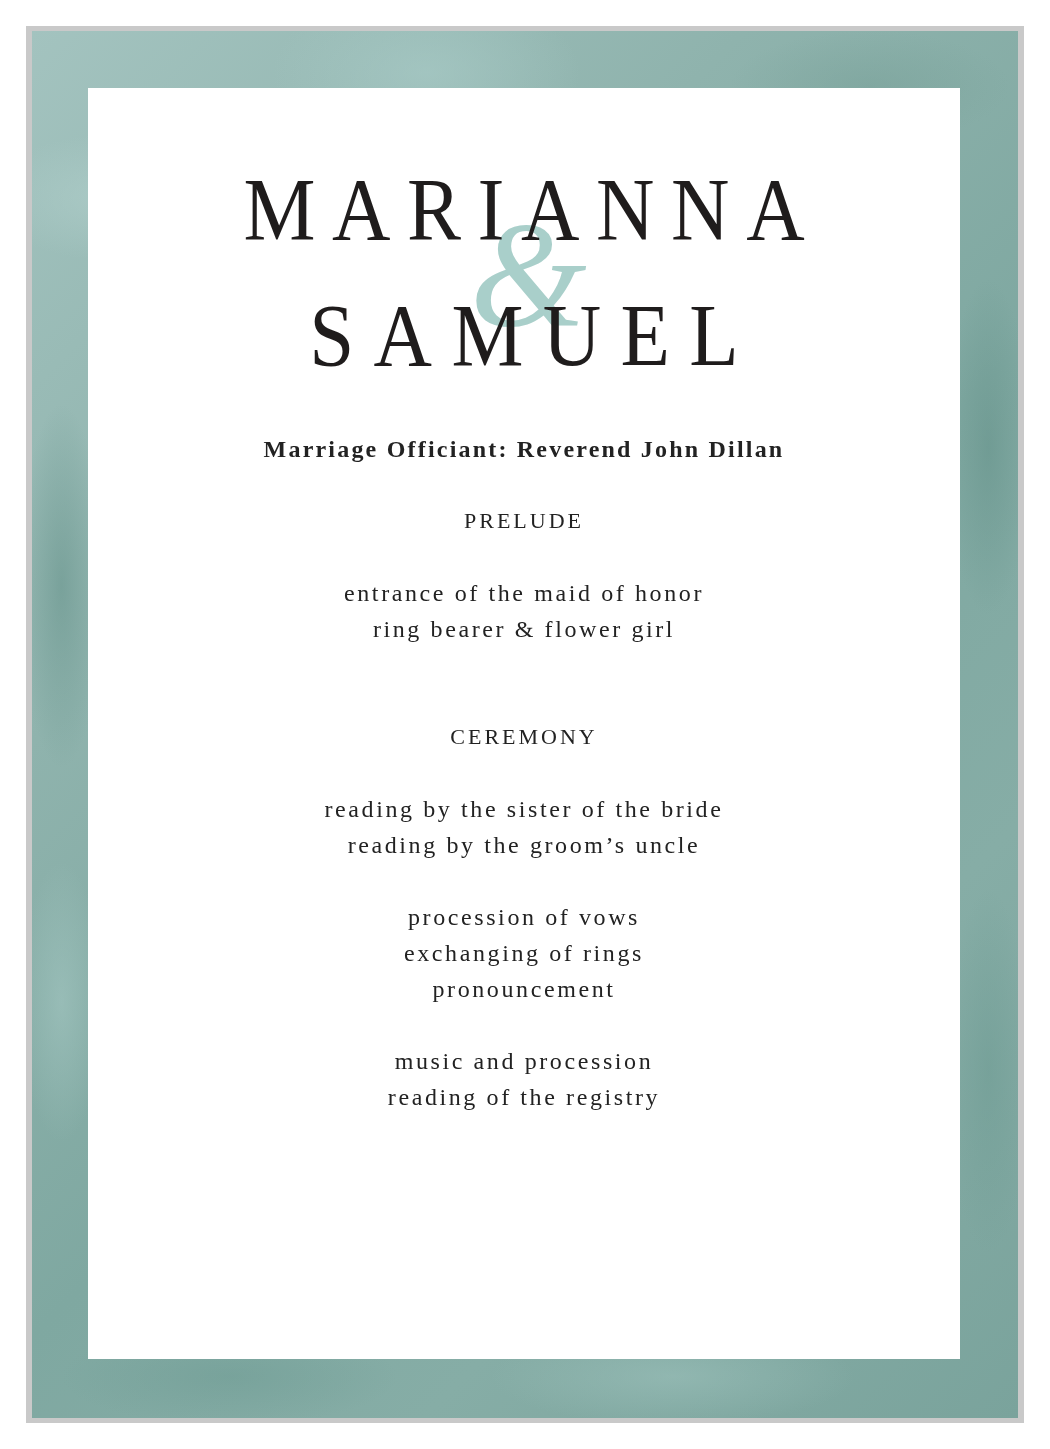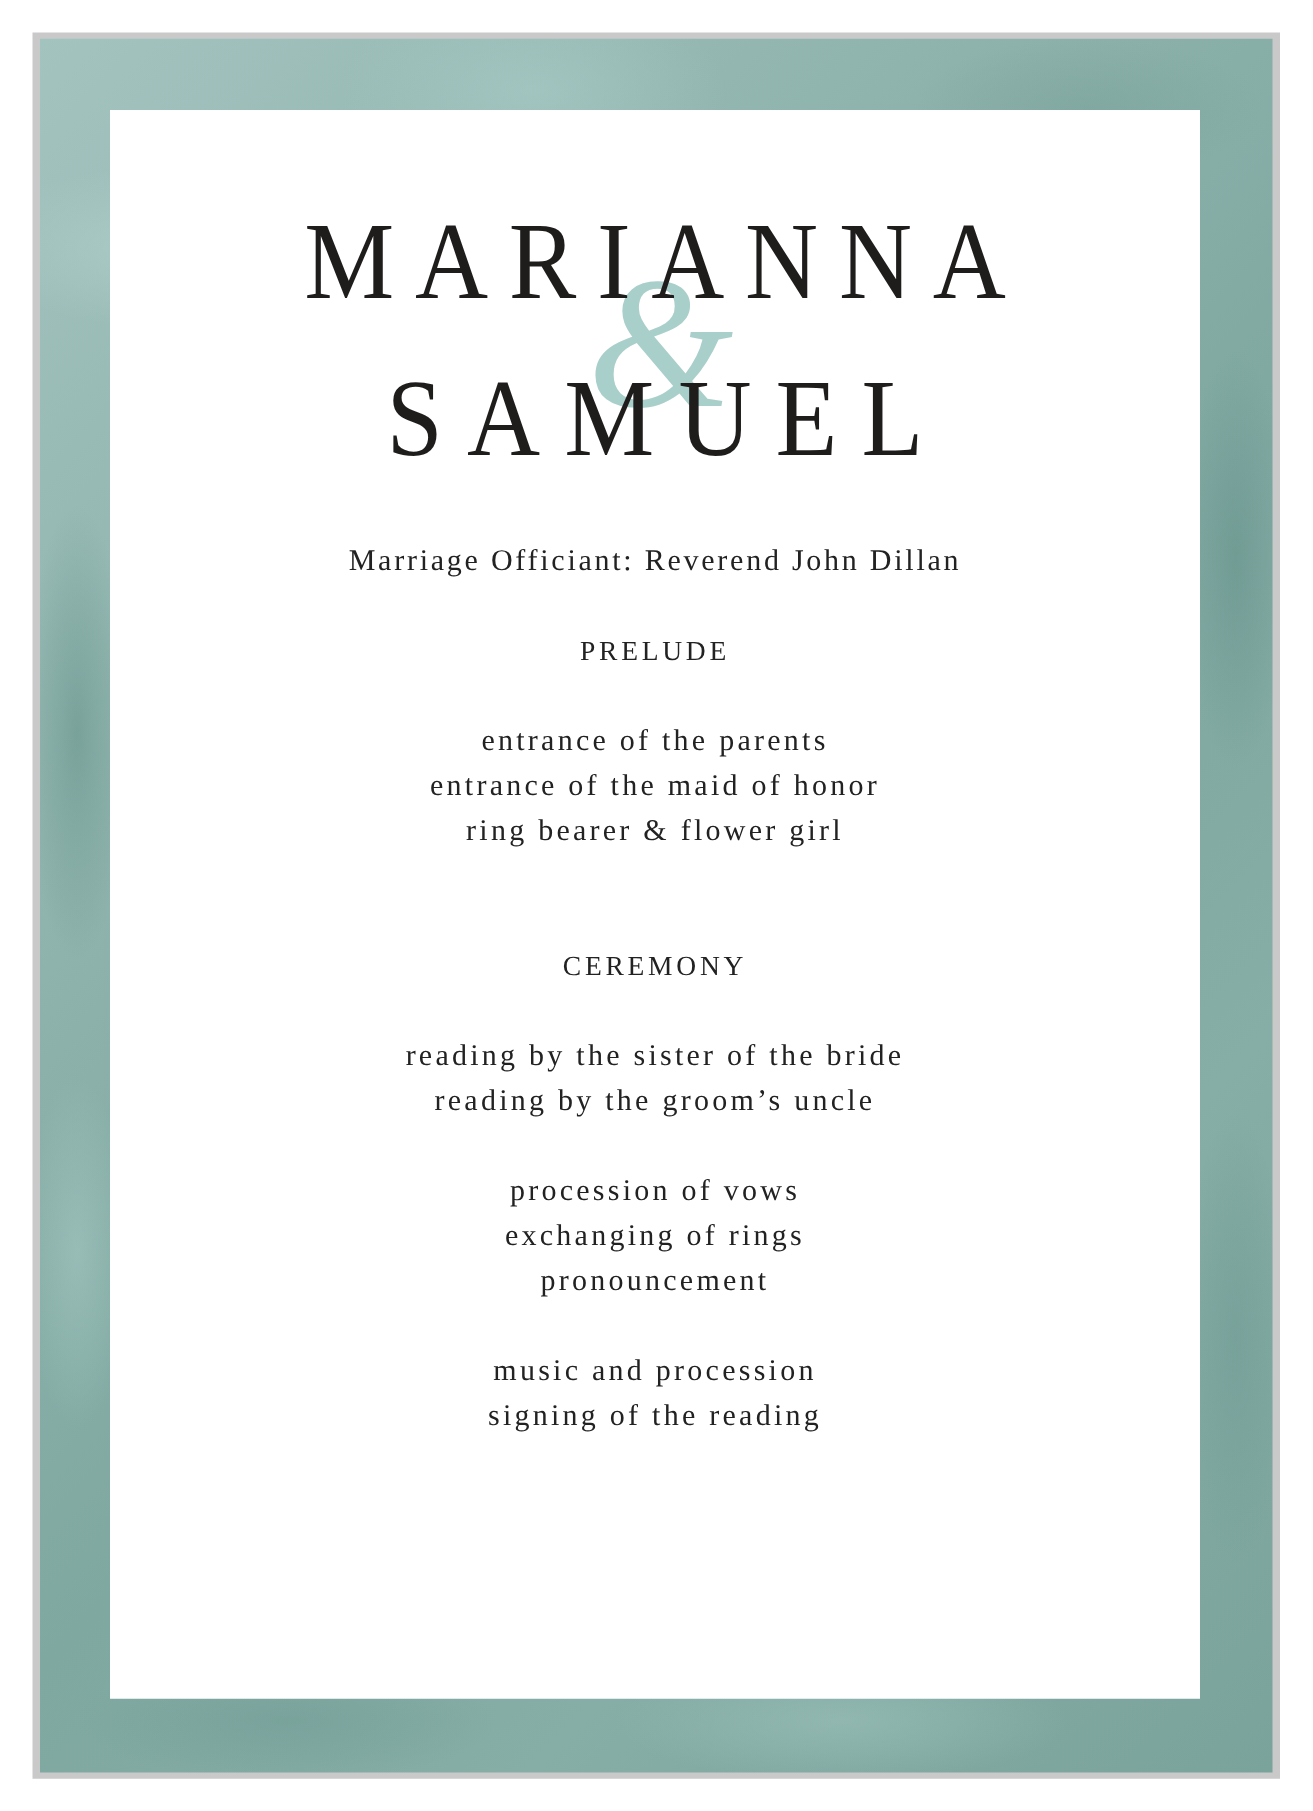--- a/index.html
+++ b/index.html
@@ -103,21 +103,21 @@
       height: 36px;
       line-height: 36px;
       white-space: nowrap;
     }
     .line.heading {
       font-size: 22px;
       letter-spacing: 3px;
       font-weight: normal;
     }
     .line.officiant {
-      font-weight: normal;
+      font-weight: bold;
       font-size: 24px;
       letter-spacing: 2.2px;
     }
     .spacer {
       display: block;
       height: 36px;
     }
   </style>
 </head>
 <body>
@@ -132,35 +132,34 @@
     <div class="name name-second">SAMUEL</div>
   </div>
 
   <div class="program">
     <span class="line officiant">Marriage Officiant: Reverend John Dillan</span>
     <span class="spacer"></span>
 
     <span class="line heading">PRELUDE</span>
     <span class="spacer"></span>
 
-    <span class="line">entrance of the parents</span>
     <span class="line">entrance of the maid of honor</span>
     <span class="line">ring bearer &amp; flower girl</span>
     <span class="spacer"></span>
 
     <span class="spacer"></span>
 
     <span class="line heading">CEREMONY</span>
     <span class="spacer"></span>
 
     <span class="line">reading by the sister of the bride</span>
     <span class="line">reading by the groom’s uncle</span>
     <span class="spacer"></span>
 
     <span class="line">procession of vows</span>
     <span class="line">exchanging of rings</span>
     <span class="line">pronouncement</span>
     <span class="spacer"></span>
 
     <span class="line">music and procession</span>
-    <span class="line">signing of the reading</span>
+    <span class="line">reading of the registry</span>
   </div>
 </div>
 
 </body></html>

